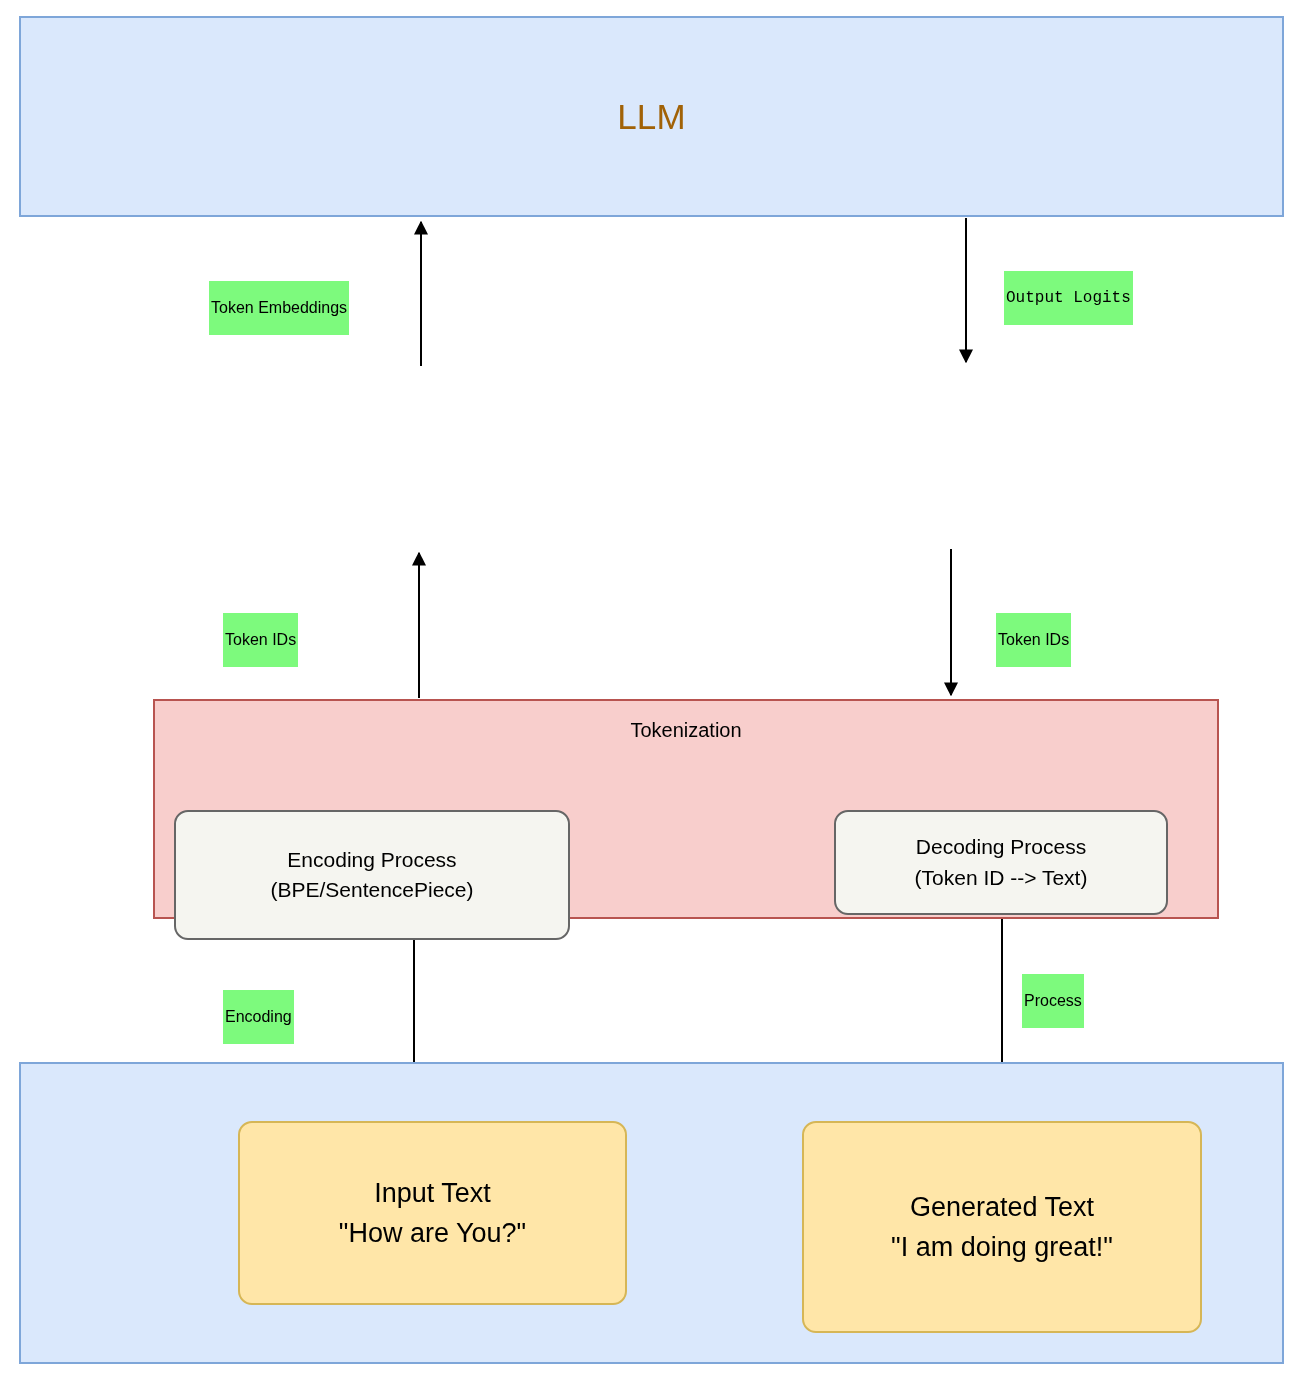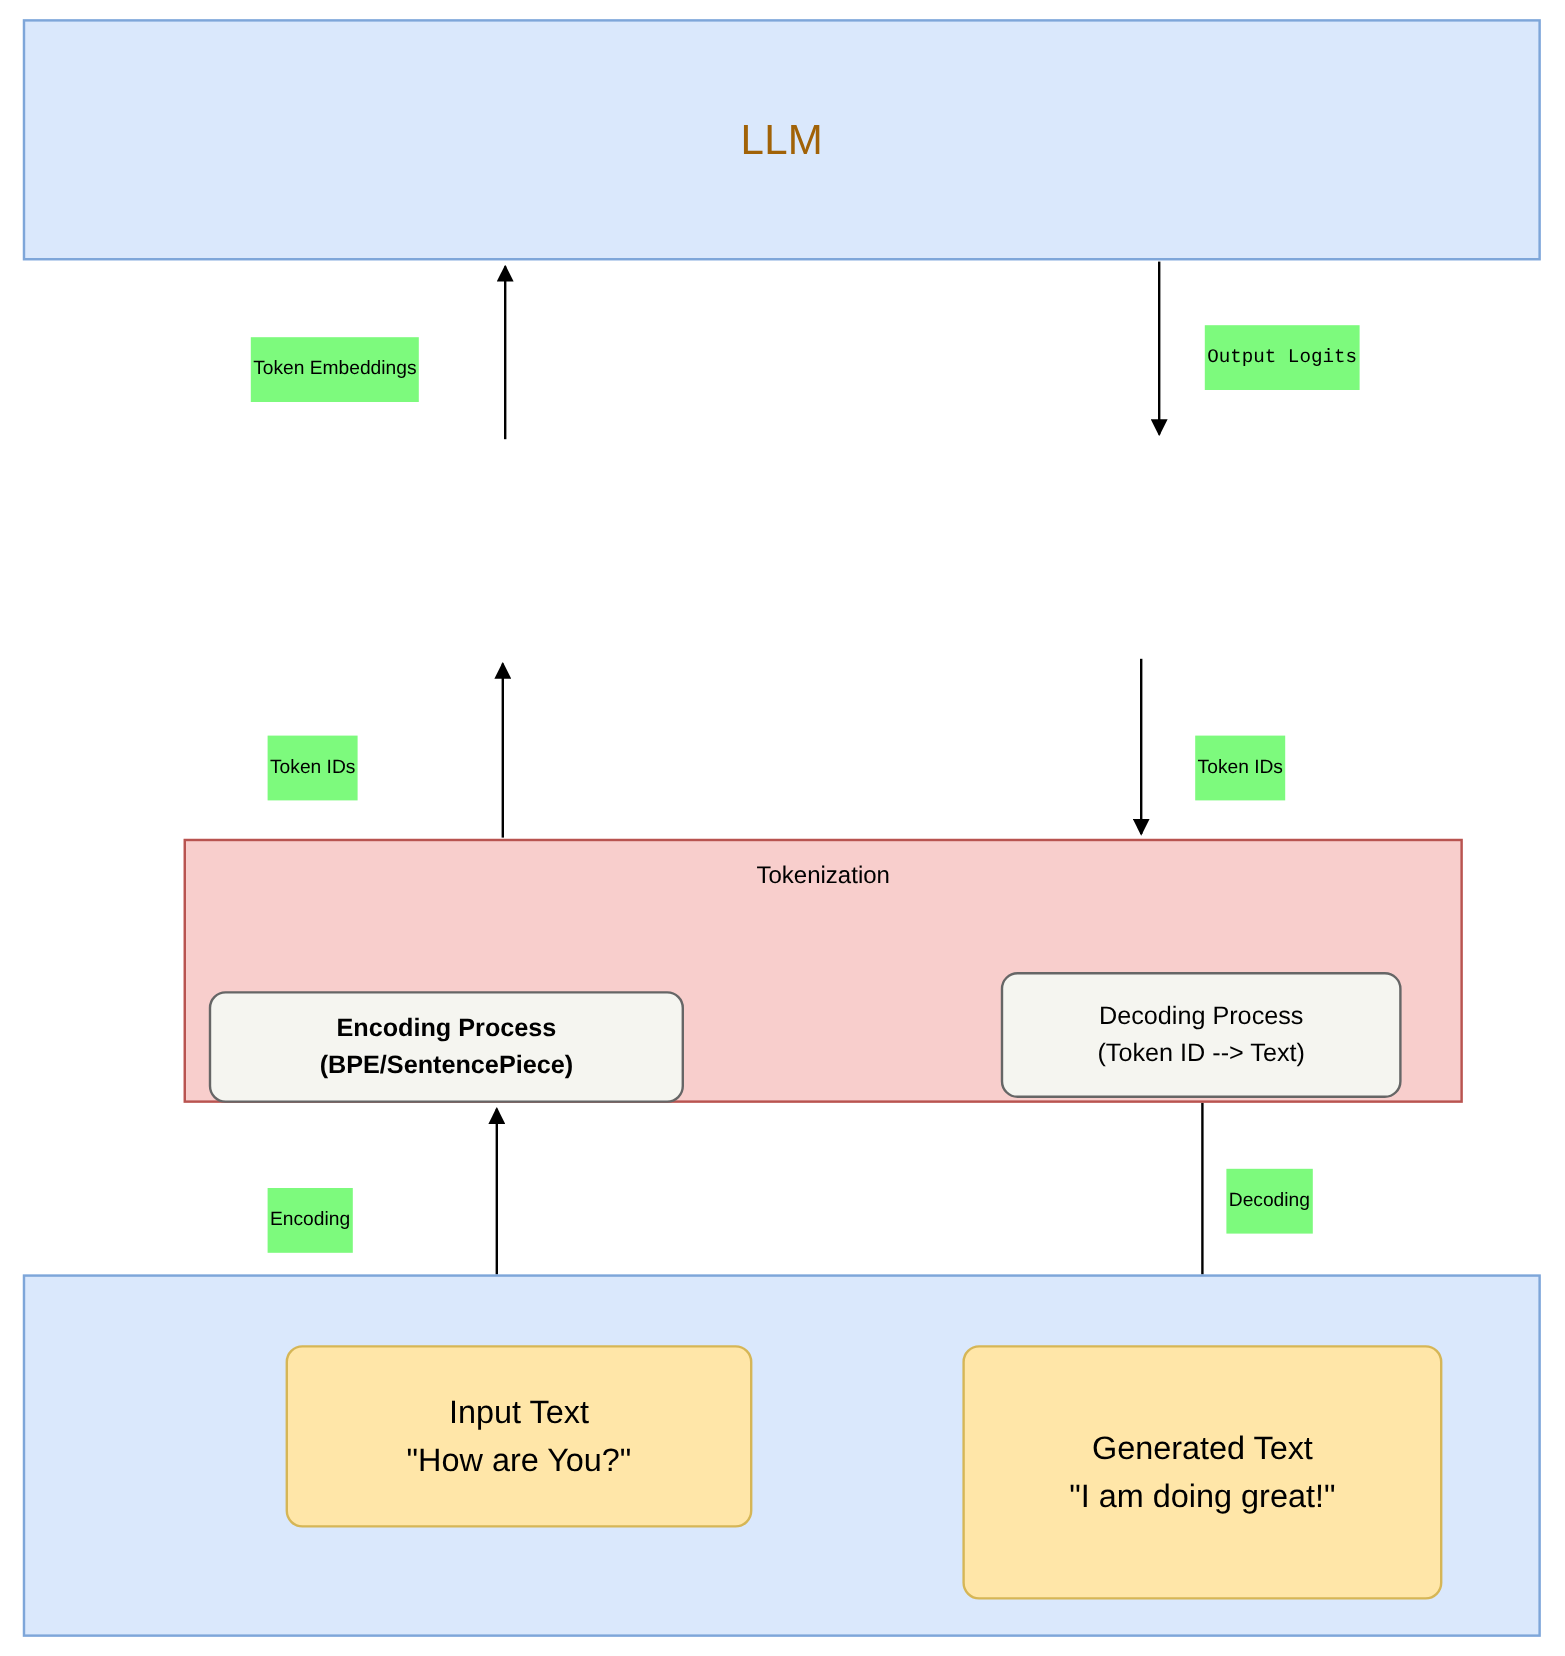--- a/index.html
+++ b/index.html
@@ -106,24 +106,23 @@
     flex-direction: column;
     align-items: center;
     justify-content: center;
     font-size: 21px;
     color: #000000;
     line-height: 1.45;
     text-align: center;
   }
   .proc-encoding {
     left: 19px;
-    top: 125px;
+    top: 109px;
     width: 396px;
-    height: 93px;
-    font-weight: bold;
+    height: 130px;
   }
   .proc-decoding {
     left: 679px;
     top: 109px;
     width: 334px;
     height: 105px;
   }
 
   .rawtext-box {
     left: 19px;
@@ -155,21 +154,21 @@
     justify-content: center;
     font-size: 27px;
     color: #000000;
     line-height: 1.5;
     text-align: center;
   }
   .card-input {
     left: 217px;
     top: 57px;
     width: 389px;
-    height: 152px;
+    height: 184px;
   }
   .card-generated {
     left: 781px;
     top: 57px;
     width: 400px;
     height: 212px;
   }
 
   
   .edge-label {
@@ -251,21 +250,21 @@
     </div>
 
     <div class="proc-box proc-decoding">
       <span>Decoding Process</span>
       <span>(Token ID --&gt; Text)</span>
     </div>
   </div>
 
   <div class="edge-label" style="left:223px; top:990px;">Encoding</div>
 
-  <div class="edge-label" style="left:1022px; top:974px;">Decoding</div>
+  <div class="edge-label" style="left:1022px; top:974px;">Process</div>
 
   <div class="box rawtext-box">
 
     <div class="text-card card-input">
       <span>Input Text</span>
       <span>"How are You?"</span>
     </div>
 
     <div class="text-card card-generated">
       <span>Generated Text</span>

